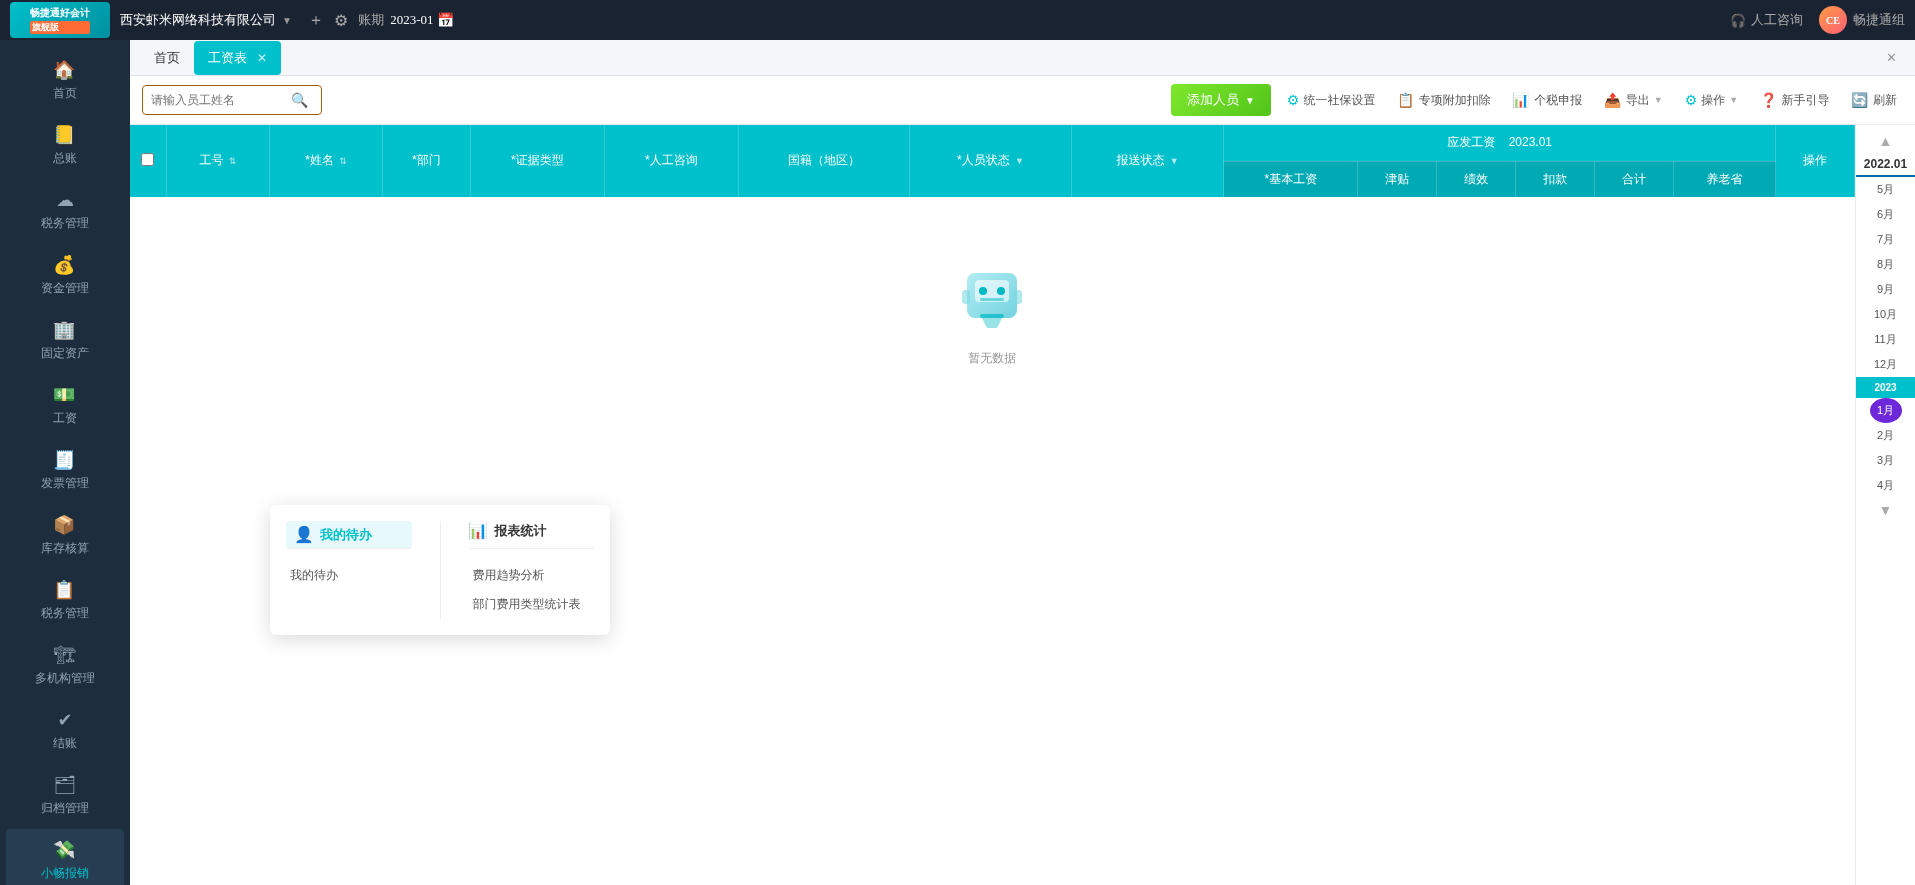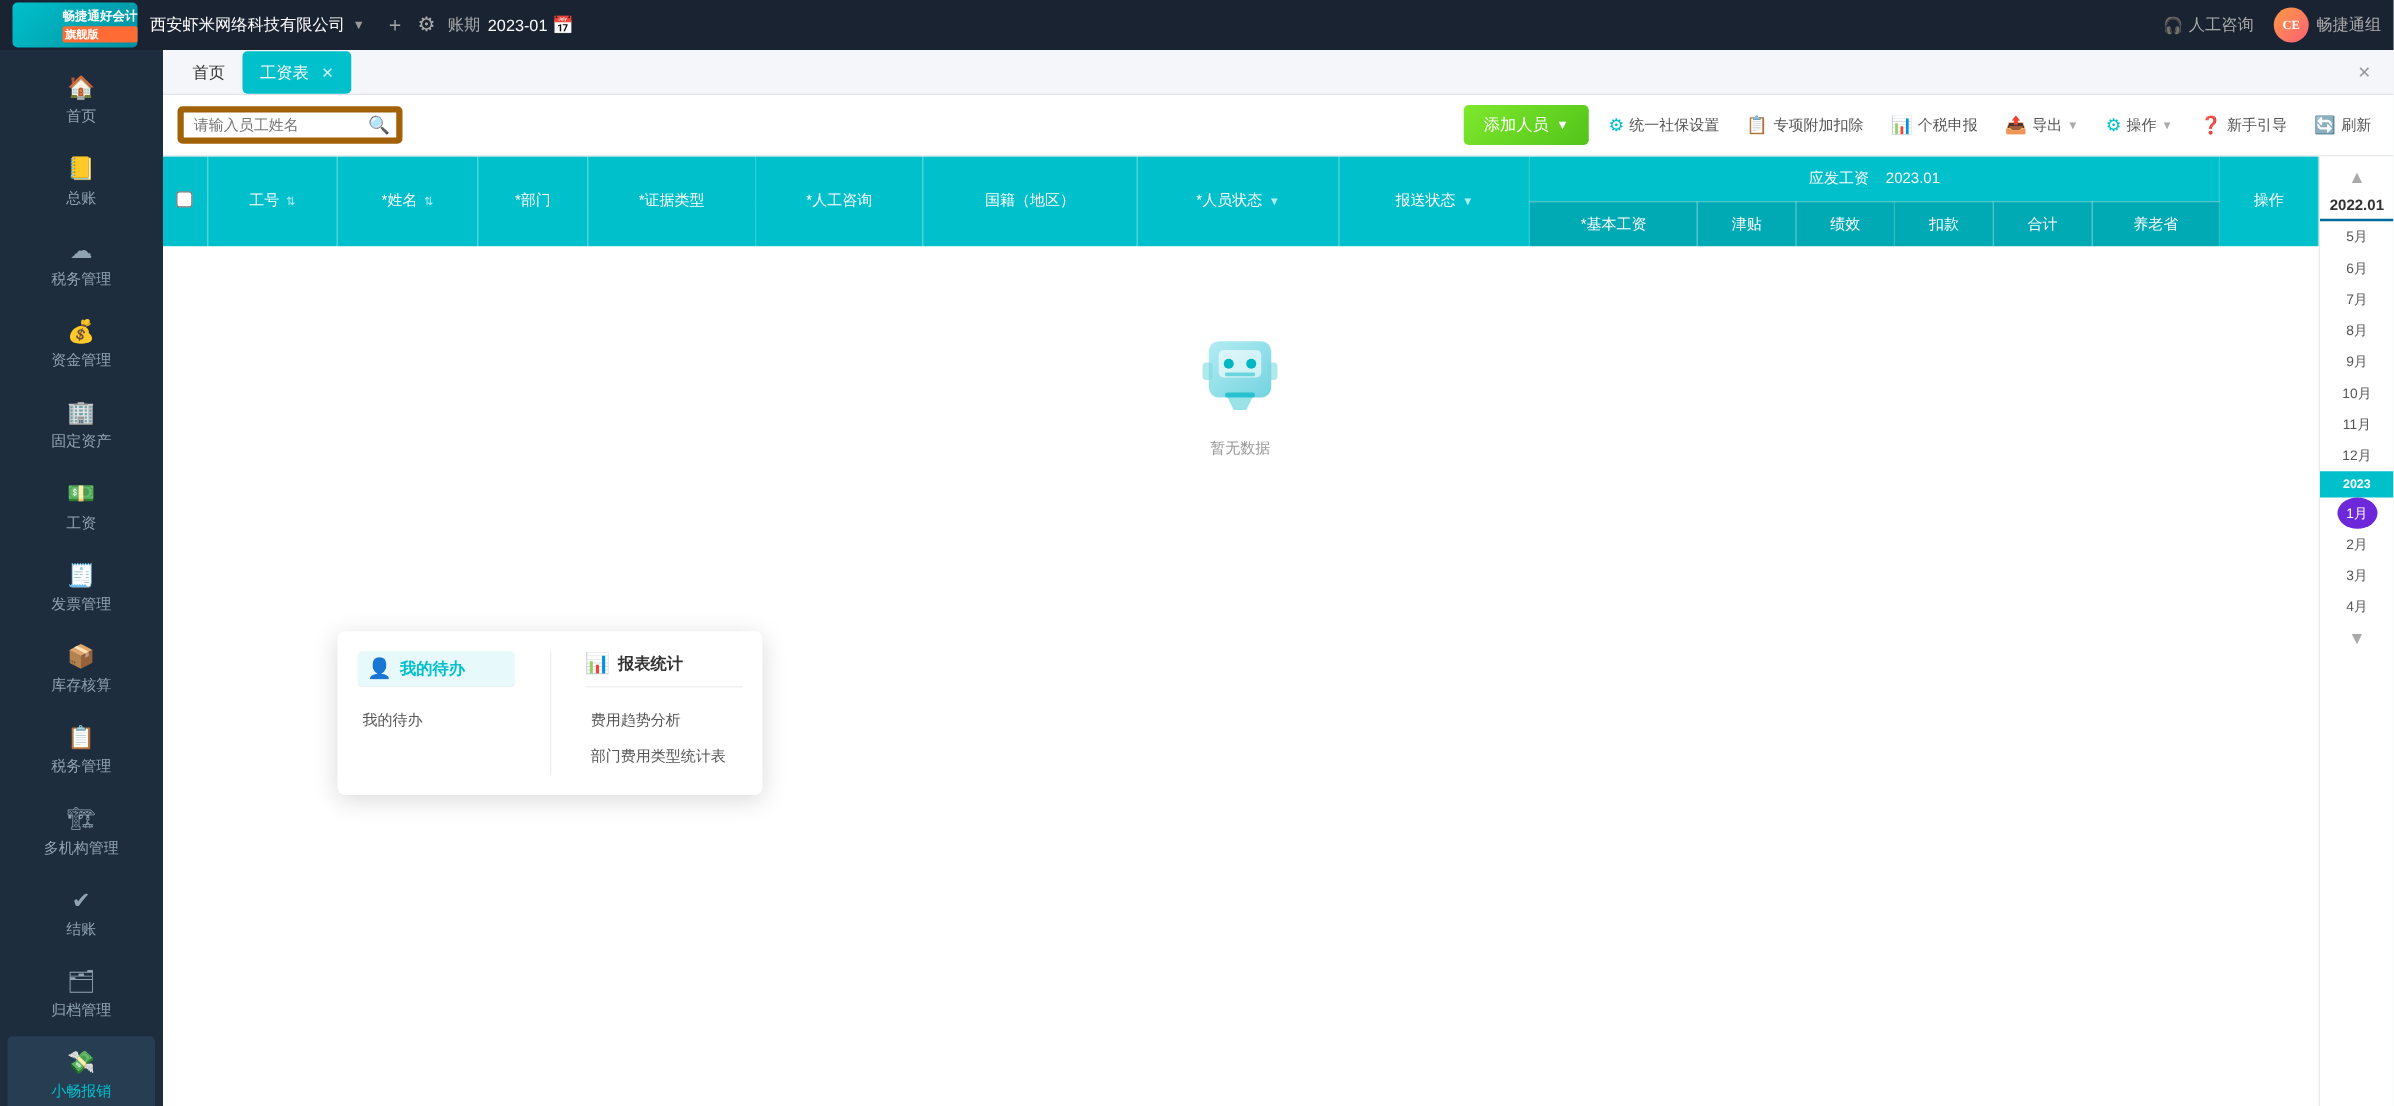--- a/index.html
+++ b/index.html
@@ -14,21 +14,21 @@
       padding: 0 10px;
       flex-shrink: 0;
     }
     .logo {
       width: 100px;
       height: 36px;
       background: linear-gradient(135deg, #00c0cb, #0090a0);
       border-radius: 4px;
       display: flex;
       align-items: center;
-      justify-content: flex-end;
+      justify-content: center;
       color: white;
       font-size: 11px;
       font-weight: bold;
       flex-shrink: 0;
     }
     .company-selector {
       margin-left: 10px;
       display: flex;
       align-items: center;
       color: #ccc;
@@ -37,21 +37,21 @@
       flex: 1;
     }
     .company-name {
       color: #fff;
       margin-right: 6px;
     }
     .chevron-down { color: #999; font-size: 10px; margin-right: 16px; }
     .add-icon { color: #aaa; margin-right: 10px; font-size: 16px; cursor: pointer; }
     .settings-icon { color: #aaa; margin-right: 10px; font-size: 16px; cursor: pointer; }
     .period-label { color: #aaa; margin-right: 6px; }
-    .period-value { color: #fff; margin-right: 4px; }
+    .period-value { color: #fff; margin-right: 4px; font-family: Liberation Serif, serif; }
     .calendar-icon { color: #aaa; font-size: 14px; }
     .top-right {
       display: flex;
       align-items: center;
       gap: 16px;
     }
     .customer-service {
       color: #aaa;
       font-size: 13px;
       cursor: pointer;
@@ -164,21 +164,21 @@
       padding: 8px 12px;
       display: flex;
       align-items: center;
       border-bottom: 1px solid #e8eaed;
       flex-shrink: 0;
       gap: 10px;
     }
     .search-box {
       display: flex;
       align-items: center;
-      border: 5px solid #a16207;
+      border: 1px solid #a16207;
       border-radius: 4px;
       padding: 0 8px;
       height: 30px;
       width: 180px;
     }
     .search-input {
       border: none;
       outline: none;
       font-size: 12px;
       color: #999;

